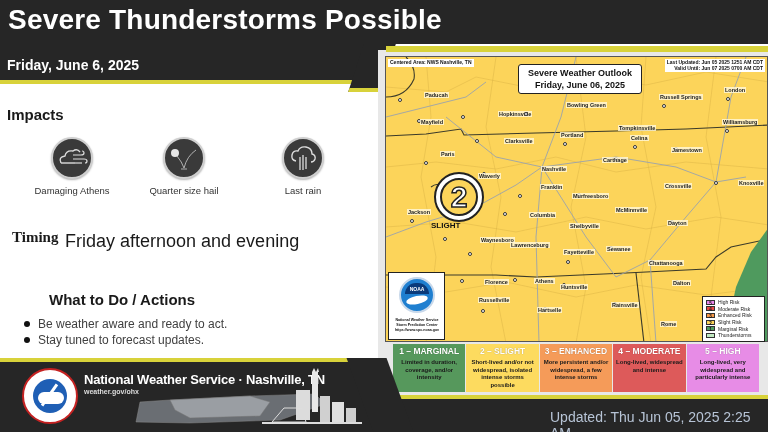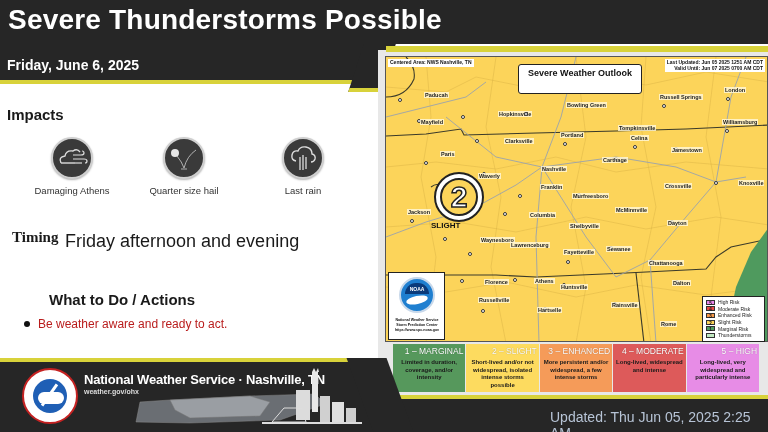--- a/index.html
+++ b/index.html
@@ -35,21 +35,21 @@
   .noaa-wing { position: absolute; left: 5px; top: 17px; width: 22px; height: 8px; border-radius: 50%; background: #ffffff; transform: rotate(-12deg); }
   .noaa-text { position: absolute; left: 2px; top: 45px; width: 52px; text-align: center; font-size: 3.6px; font-weight: bold; color: #111; line-height: 5px; }
 
   .legend-box { position: absolute; left: 702px; top: 296px; width: 63px; height: 46px; background: #ffffff; border: 1px solid #222; padding: 2px 3px; }
   .legend-row { display: flex; align-items: center; height: 6.6px; font-size: 5px; color: #222; white-space: nowrap; }
   .legend-swatch { width: 9px; height: 5px; margin-right: 3px; font-size: 4.5px; font-weight: bold; text-align: center; line-height: 5px; color: #111; border: 0.5px solid #333; }
 
   
   .risk-row { position: absolute; left: 393px; top: 344px; width: 366px; height: 48px; display: flex; gap: 1px; }
   .risk-card { flex: 1; padding: 2px 2px; text-align: center; }
-  .risk-title { font-size: 8.5px; font-weight: normal; color: #ffffff; line-height: 11px; text-shadow: 0 0 1px rgba(0,0,0,0.4); text-align: right; }
+  .risk-title { font-size: 8.5px; font-weight: bold; color: #ffffff; line-height: 11px; text-shadow: 0 0 1px rgba(0,0,0,0.4); }
   .risk-desc { font-size: 6px; font-weight: bold; color: #1a1a1a; line-height: 7.5px; margin-top: 2px; }
 
   
   .footer-left { position: absolute; left: 0; top: 358px; width: 380px; height: 74px; background: #262626; border-top: 4px solid #d8d23a; }
   .footer-right { position: absolute; left: 378px; top: 395px; width: 390px; height: 37px; background: #262626; border-top: 4px solid #d8d23a; }
   .footer-join { position: absolute; left: 360px; top: 358px; width: 40px; height: 74px; background: #262626; transform: skewX(20deg); }
   .updated-text { position: absolute; left: 550px; top: 409px; color: #b7c4d6; font-size: 14px; }
 
   .nws-logo { position: absolute; left: 22px; top: 368px; width: 56px; height: 56px; border-radius: 50%; background: #ffffff; border: 2px solid #c52222; }
   .nws-logo-inner { position: absolute; left: 9px; top: 9px; width: 34px; height: 34px; border-radius: 50%; background: #1f5fb5; }
@@ -58,21 +58,21 @@
   .nws-title { position: absolute; left: 84px; top: 372px; color: #ffffff; font-size: 13px; font-weight: bold; letter-spacing: -0.2px; }
   .nws-url { position: absolute; left: 84px; top: 388px; color: #dddddd; font-size: 7px; font-weight: bold; }
 
   
   .section-heading { position: absolute; color: #1a1a1a; font-weight: bold; font-size: 15px; }
   .impact-icon { position: absolute; width: 42px; height: 42px; border-radius: 50%; background: #3a3a3a; border: 2px solid #cfcfcf; box-shadow: 0 1px 2px rgba(0,0,0,0.3); }
   .impact-icon svg { position: absolute; left: 0; top: 0; }
   .impact-label { position: absolute; font-size: 9.5px; color: #333; text-align: center; width: 120px; }
   .timing-value { position: absolute; left: 65px; top: 231px; font-size: 18px; color: #1a1a1a; }
   .action-list { position: absolute; left: 22px; top: 316px; list-style: none; }
-  .action-item { position: relative; font-size: 12px; color: #b91c1c; padding-left: 16px; line-height: 16px; }
+  .action-item { position: relative; font-size: 12px; color: #404040; padding-left: 16px; line-height: 16px; }
   .action-item::before { content: ""; position: absolute; left: 2px; top: 5px; width: 6px; height: 6px; border-radius: 50%; background: #111; }
 </style>
 </head>
 <body>
 
 <div class="stage">
 
   <div class="header-band"></div>
   <div class="header-title">Severe Thunderstorms Possible</div>
   <div class="date-band"></div>
@@ -110,20 +110,21 @@
     </svg>
   </div>
   <div class="impact-label" style="left:243px; top:185px;">Last rain</div>
 
   <div class="section-heading" style="left:12px; top:229px;font-family:Liberation Serif, serif;">Timing</div>
   <div class="timing-value">Friday afternoon and evening</div>
 
   <div class="section-heading" style="left:7px; top:291px;margin-left:42px;">What to Do / Actions</div>
   <ul class="action-list">
     <li class="action-item">Be weather aware and ready to act.</li>
+    <li class="action-item">Stay tuned to forecast updates.</li>
   </ul>
 
   <div class="map-frame"></div>
   <div class="map">
     <svg width="383" height="286" viewBox="0 0 383 286">
 
       <g stroke="#c9a53c" stroke-width="0.4" fill="none" opacity="0.8">
         <path d="M0 30 L60 35 L90 20 L140 30 L200 18 L260 28 L320 15 L383 25"></path>
         <path d="M0 110 L50 105 L110 112 L170 100 L230 115 L300 105 L383 112"></path>
         <path d="M0 170 L70 165 L130 175 L200 160 L260 172 L330 160 L383 168"></path>
@@ -159,20 +160,21 @@
     </svg>
 
     <div class="map-label-small map-corner-left">Centered Area: NWS Nashville, TN</div>
     <div class="map-label-small map-corner-right">
       <div>Last Updated: Jun 05 2025 1251 AM CDT</div>
       <div>Valid Until: Jun 07 2025 0700 AM CDT</div>
     </div>
 
     <div class="outlook-title">
       <div>Severe Weather Outlook</div>
+      <div>Friday, June 06, 2025</div>
     </div>
 
     <div id="cities-layer">
         <div class="city-dot" style="left: 12px; top: 41px;"></div>
         <div class="city" style="left: 38px; top: 35px;">Paducah</div>
         <div class="city-dot" style="left: 31px; top: 62px;"></div>
         <div class="city" style="left: 34px; top: 62px;">Mayfield</div>
         <div class="city-dot" style="left: 75px; top: 58px;"></div>
         <div class="city" style="left: 112px; top: 54px;">Hopkinsville</div>
         <div class="city-dot" style="left: 138px; top: 55px;"></div>

